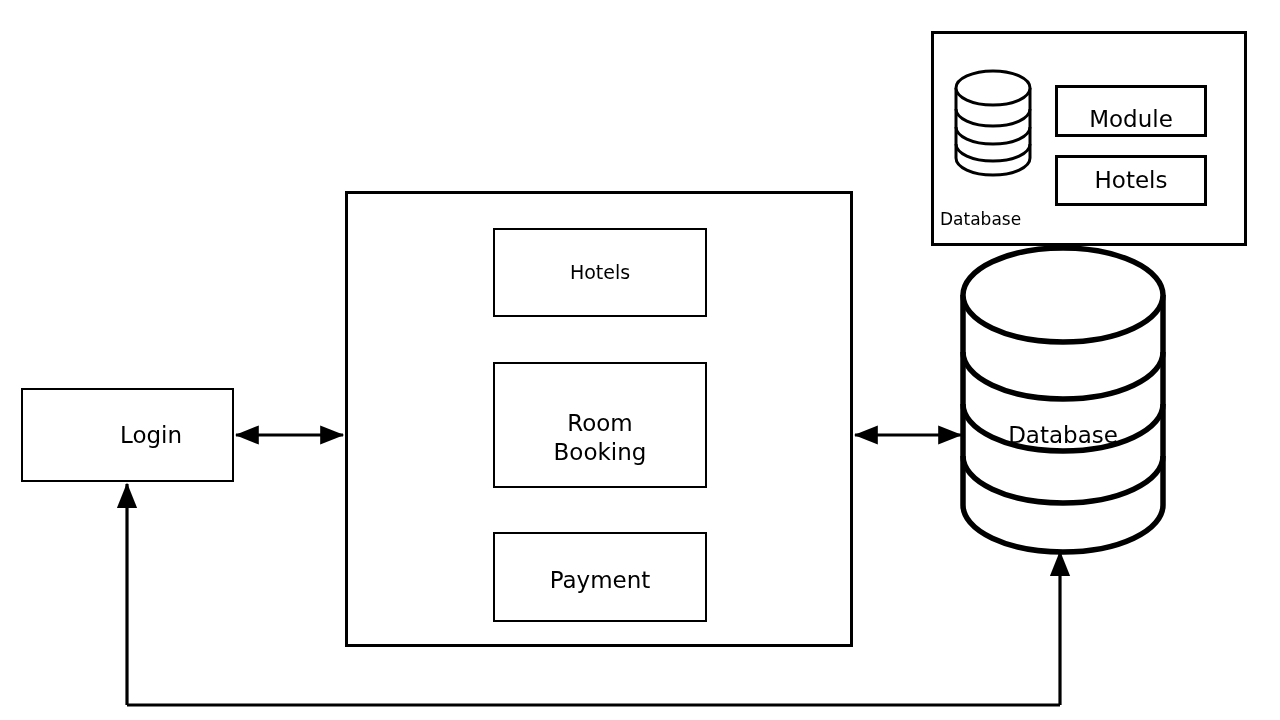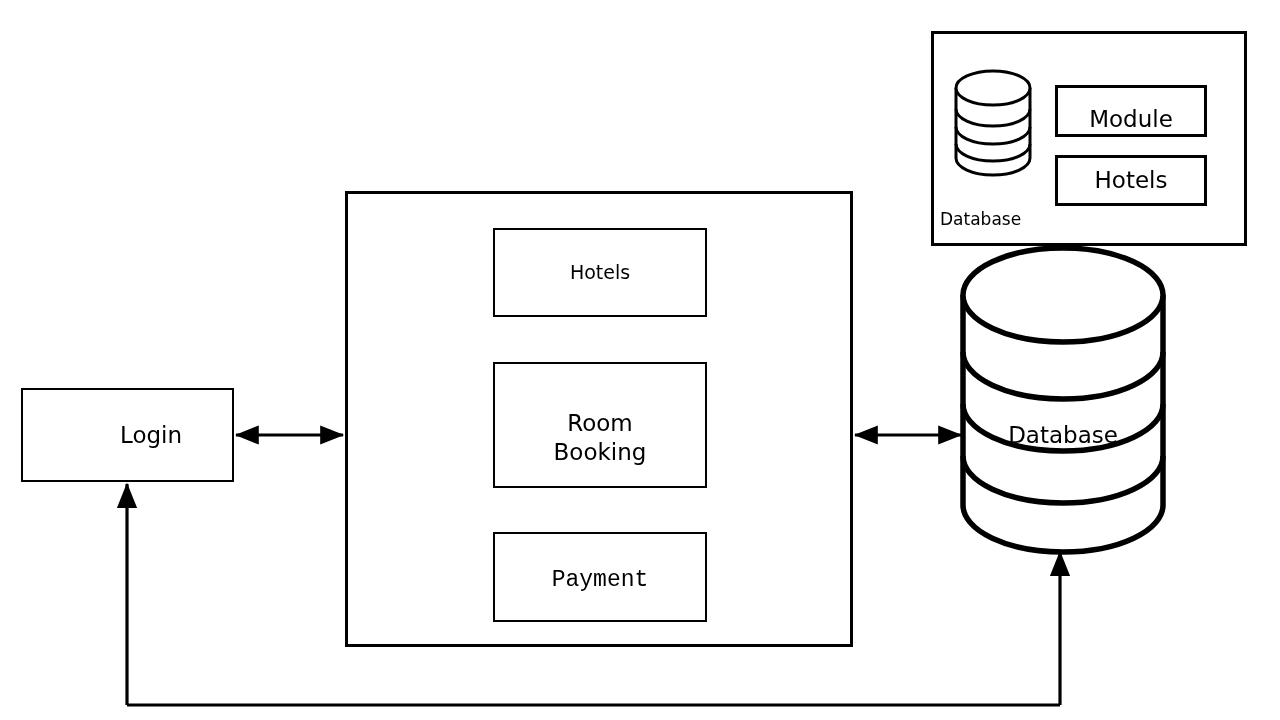--- a/index.html
+++ b/index.html
@@ -80,21 +80,21 @@
   <div class="node-label" style="left:21px; top:388px; width:244px; height:94px; font-size:23px;padding-left:8px;">Login</div>
 
   <div class="stroke-box thin" style="left:493px; top:228px; width:214px; height:89px;"></div>
   <div class="node-label" style="left:493px; top:228px; width:214px; height:89px; font-size:19px;">Hotels</div>
 
   <div class="stroke-box thin" style="left:493px; top:362px; width:214px; height:126px;"></div>
   <div class="node-label" style="left:493px; top:362px; width:214px; height:126px; font-size:23px;margin-top:13px;">Room
 Booking</div>
 
   <div class="stroke-box thin" style="left:493px; top:532px; width:214px; height:90px;"></div>
-  <div class="node-label" style="left:493px; top:532px; width:214px; height:96px; font-size:23px;font-family:Liberation Mono, monospace;">Payment</div>
+  <div class="node-label" style="left:493px; top:532px; width:214px; height:96px; font-size:23px;">Payment</div>
 
   <svg class="layer" viewBox="0 0 1280 720">
     <g>
 
       <path d="M 963 295 L 963 505 A 100 47 0 0 0 1163 505 L 1163 295 Z" fill="#ffffff" stroke="none"></path>
 
       <line x1="963" y1="295" x2="963" y2="505" stroke="#000000" stroke-width="5.5"></line>
       <line x1="1163" y1="295" x2="1163" y2="505" stroke="#000000" stroke-width="5.5"></line>
 
       <path d="M 963 505 A 100 47 0 0 0 1163 505" fill="none" stroke="#000000" stroke-width="5.5"></path>

